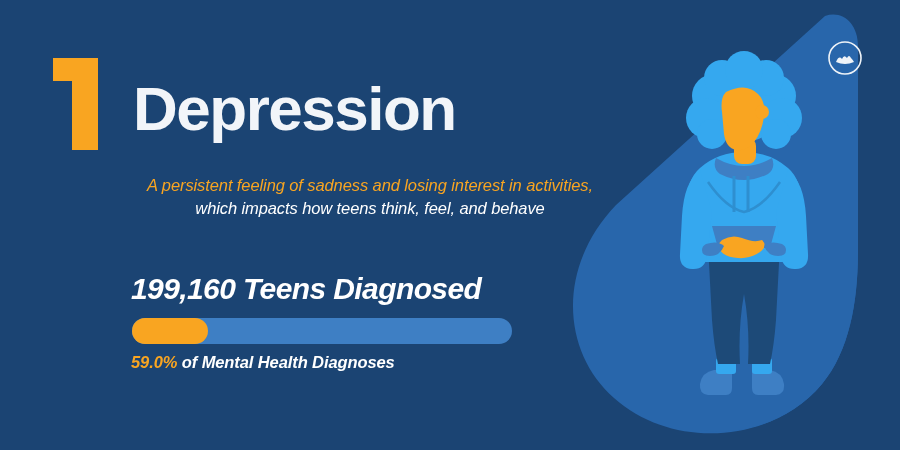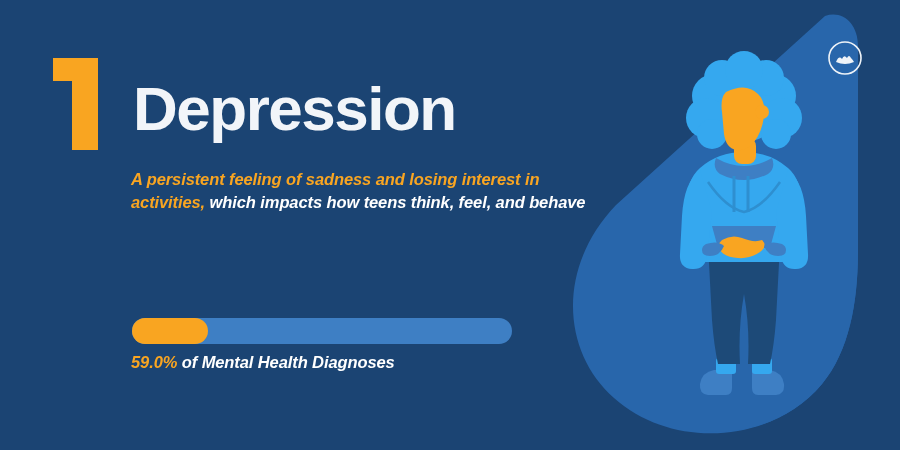--- a/index.html
+++ b/index.html
@@ -64,28 +64,29 @@
     font-size: 62px;
     line-height: 1;
     font-weight: 700;
     color: #f2f5f9;
     letter-spacing: -1.5px;
   }
 
   .desc {
     position: absolute;
     left: 131px;
-    top: 168px;
+    top: 174px;
     width: 478px;
     font-size: 16.5px;
     line-height: 1.42;
-    font-weight: 700;
+    font-weight: 400;
     font-style: italic;
     color: #ffffff;
     letter-spacing: -0.1px;
+    text-align: center;
   }
   .desc .hl { color: #f9a521; }
 
   .stat {
     position: absolute;
     left: 131px;
     top: 274px;
     font-size: 30px;
     line-height: 1;
     font-weight: 700;
@@ -220,20 +221,21 @@
       <div class="flag"></div>
       <div class="stem"></div>
     </div>
 
     <div class="title">Depression</div>
 
     <div class="desc">
       <span class="hl">A persistent feeling of sadness and losing interest in activities,</span><span> which impacts how teens think, feel, and behave</span>
     </div>
 
+    <div class="stat">199,160 Teens Diagnosed</div>
 
     <div class="bar-track">
       <div class="bar-fill" id="barfill" style="width: 20%;"></div>
     </div>
 
     <div class="sub">
       <span class="pct">59.0%</span><span> </span><span>of Mental Health Diagnoses</span>
     </div>
   </div>
 

